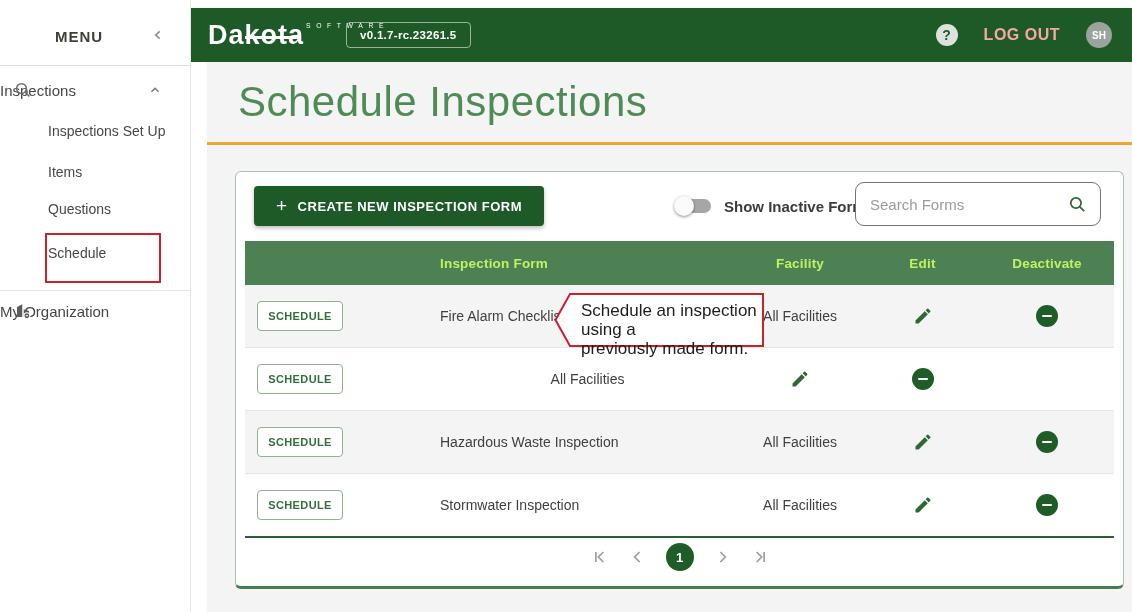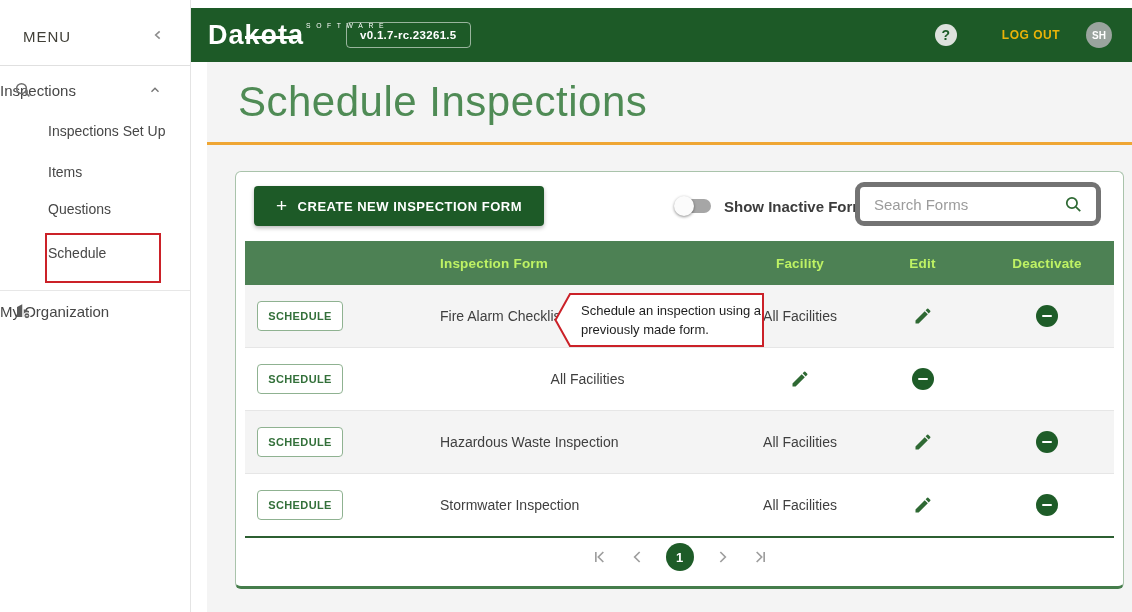--- a/index.html
+++ b/index.html
@@ -12,27 +12,27 @@
   .topbar{position:absolute;left:191px;top:8px;width:941px;height:54px;background:#1d5a27;display:flex;align-items:center;}
   .logo{margin-left:17px;display:flex;flex-direction:row;width:108px;}
   .logo-word{color:#fff;font-size:27px;font-weight:bold;letter-spacing:1px;line-height:28px;position:relative;}
   .logo-strike{position:absolute;left:37px;top:15px;width:54px;height:3px;background:#fff;}
   .logo-sub{color:#fff;font-size:6.8px;letter-spacing:5.6px;margin-top:1px;margin-left:2px;}
   .ver-chip{margin-left:30px;border:1px solid rgba(255,255,255,.55);border-radius:4px;color:#fff;
     font-size:11.5px;font-weight:bold;padding:6px 13px;letter-spacing:.3px;}
   .top-right{margin-left:auto;margin-right:20px;display:flex;align-items:center;gap:26px;}
   .help-circle{width:22px;height:22px;border-radius:50%;background:#dde2dd;color:#1d5a27;
     font-size:14px;font-weight:bold;display:flex;align-items:center;justify-content:center;cursor:pointer;}
-  .logout{color:#eab308;font-size:12px;font-weight:bold;letter-spacing:.5px;cursor:pointer;margin-left:19px;}
+  .logout{color:#fca5a5;font-size:16px;font-weight:bold;letter-spacing:.5px;cursor:pointer;}
   .avatar{width:26px;height:26px;border-radius:50%;background:#9aa49e;color:#fff;font-size:10px;font-weight:bold;
     display:flex;align-items:center;justify-content:center;cursor:pointer;}
   
   .sidebar{position:absolute;left:0;top:0;width:190px;height:612px;background:#fff;border-right:1px solid #e4e4e4;}
   .menu-head{position:absolute;top:8px;left:0;right:0;height:57px;border-bottom:1px solid #e0e0e0;display:flex;align-items:center;}
-  .menu-label{margin-left:23px;color:#403f37;font-size:15px;font-weight:normal;letter-spacing:1px;}
+  .menu-label{margin-left:55px;color:#403f37;font-size:15px;font-weight:bold;letter-spacing:1px;}
   .menu-collapse{margin-left:auto;margin-right:24px;cursor:pointer;display:flex;}
   .side-item{position:absolute;left:0;right:0;height:36px;display:flex;align-items:center;cursor:pointer;color:#474747;}
   .side-item .lead-icon{position:absolute;left:14px;display:flex;}
   .side-item .lbl{font-size:15px;}
   .side-sub{position:absolute;left:0;right:0;height:36px;display:flex;align-items:center;cursor:pointer;color:#474747;}
   .side-sub .lbl{margin-left:48px;font-size:14px;}
   .chev-expand{position:absolute;right:28px;display:flex;}
   .side-divider{position:absolute;left:0;right:0;top:290px;height:1px;background:#e7e7e7;}
   .anno-box{position:absolute;border:2px solid #cb2128;pointer-events:none;}
   .anno-schedule{left:45px;top:233px;width:112px;height:46px;}
@@ -45,21 +45,21 @@
     border:1px solid #a9c3ab;border-bottom:3px solid #457d4b;border-radius:6px;}
   .btn-create{position:absolute;left:18px;top:14px;height:40px;background:#1d5a27;color:#fff;border:none;border-radius:4px;
     font-family:inherit;font-size:13px;font-weight:bold;letter-spacing:.5px;padding:0 22px;display:flex;align-items:center;gap:10px;
     cursor:pointer;box-shadow:0 2px 4px rgba(0,0,0,.28);}
   .btn-create .plus{font-size:19px;font-weight:normal;}
   .toggle-group{position:absolute;left:441px;top:21px;height:26px;display:flex;align-items:center;gap:13px;}
   .switch{position:relative;width:34px;height:14px;background:#a6a6a6;border-radius:7px;cursor:pointer;}
   .knob{position:absolute;left:-3px;top:-3px;width:20px;height:20px;border-radius:50%;background:#fbfbfb;
     box-shadow:0 1px 3px rgba(0,0,0,.45);}
   .toggle-label{font-size:15px;font-weight:bold;color:#3c3c3c;}
-  .search-box{position:absolute;left:619px;top:10px;width:246px;height:44px;border:5px solid #737373;border-radius:9px;
+  .search-box{position:absolute;left:619px;top:10px;width:246px;height:44px;border:1px solid #737373;border-radius:9px;
     background:#fff;display:flex;align-items:center;box-sizing:border-box;}
   .search-box input{flex:1;border:none;outline:none;background:transparent;font-family:inherit;font-size:15px;
     color:#555;padding:0 0 0 14px;min-width:0;}
   .search-box input::placeholder{color:#9b9b9b;}
   .search-box .mag{margin-right:13px;display:flex;cursor:pointer;}
   
   .table{position:absolute;left:9px;top:69px;width:869px;border-bottom:2px solid #2c5f31;}
   .t-head,.t-row{display:grid;grid-template-columns:195px 295px 130px 115px 1fr;align-items:center;}
   .t-head{height:44px;background:#4d8154;color:#bef264;font-size:13.5px;font-weight:bold;letter-spacing:.2px;}
   .t-row{height:62px;font-size:14px;color:#3f3f3f;background:#fff;}
@@ -67,21 +67,21 @@
   .t-row + .t-row{border-top:1px solid #e6e6e6;}
   .cell-c{text-align:center;justify-self:center;}
   .btn-schedule{margin-left:12px;width:86px;height:30px;background:#fff;border:1px solid #8fb291;border-radius:4px;
     color:#33703a;font-family:inherit;font-size:11px;font-weight:bold;letter-spacing:.4px;cursor:pointer;}
   .icon-btn{display:flex;justify-content:center;cursor:pointer;}
   .minus-circle{width:22px;height:22px;border-radius:50%;background:#1e5c28;display:flex;align-items:center;justify-content:center;}
   .minus-circle i{display:block;width:10px;height:2.4px;background:#fff;border-radius:1px;}
   
   .callout{position:absolute;left:318px;top:121px;width:211px;height:54px;z-index:5;pointer-events:none;}
   .callout svg{position:absolute;left:0;top:0;}
-  .callout .txt{position:relative;padding:8px 0 0 27px;font-size:13px;line-height:19px;color:#1d1d1d;}
+  .callout .txt{position:relative;padding:8px 0 0 27px;font-size:17px;line-height:19px;color:#1d1d1d;}
   
   .pager{position:absolute;left:0;right:0;top:371px;display:flex;justify-content:center;align-items:center;gap:18px;}
   .pg-icon{display:flex;cursor:pointer;}
   .pg-current{width:28px;height:28px;border-radius:50%;background:#1e5c28;color:#fff;font-size:13px;font-weight:bold;
     display:flex;align-items:center;justify-content:center;cursor:pointer;}
 </style>
 </head>
 <body>
 
 <div class="sidebar">

